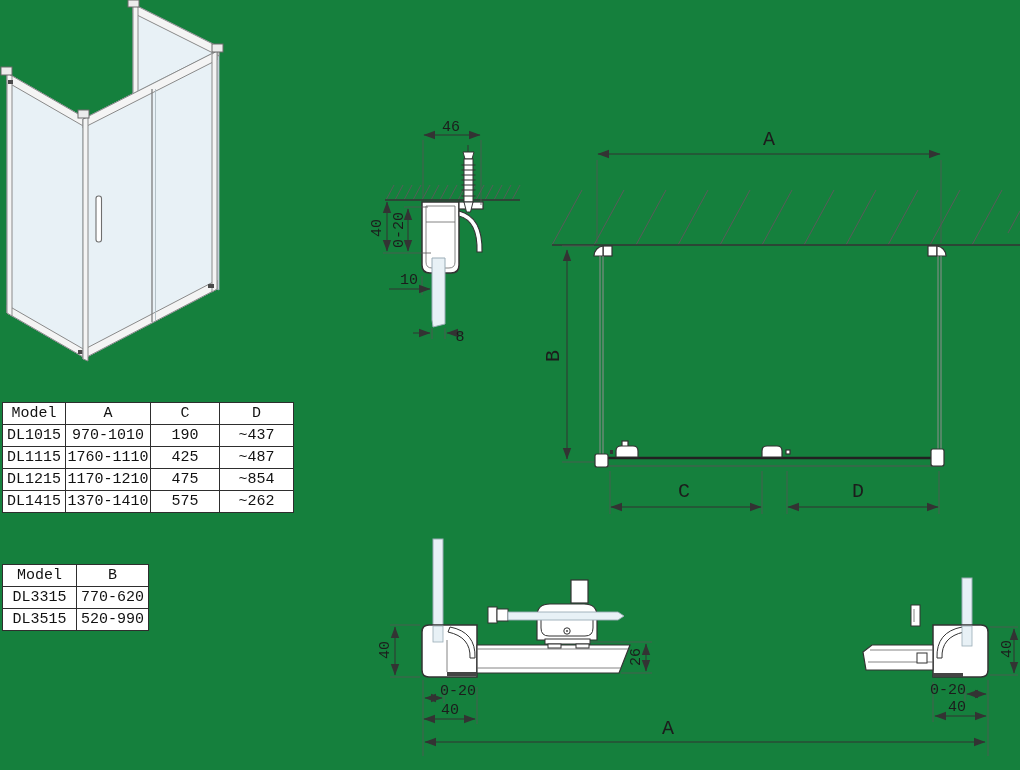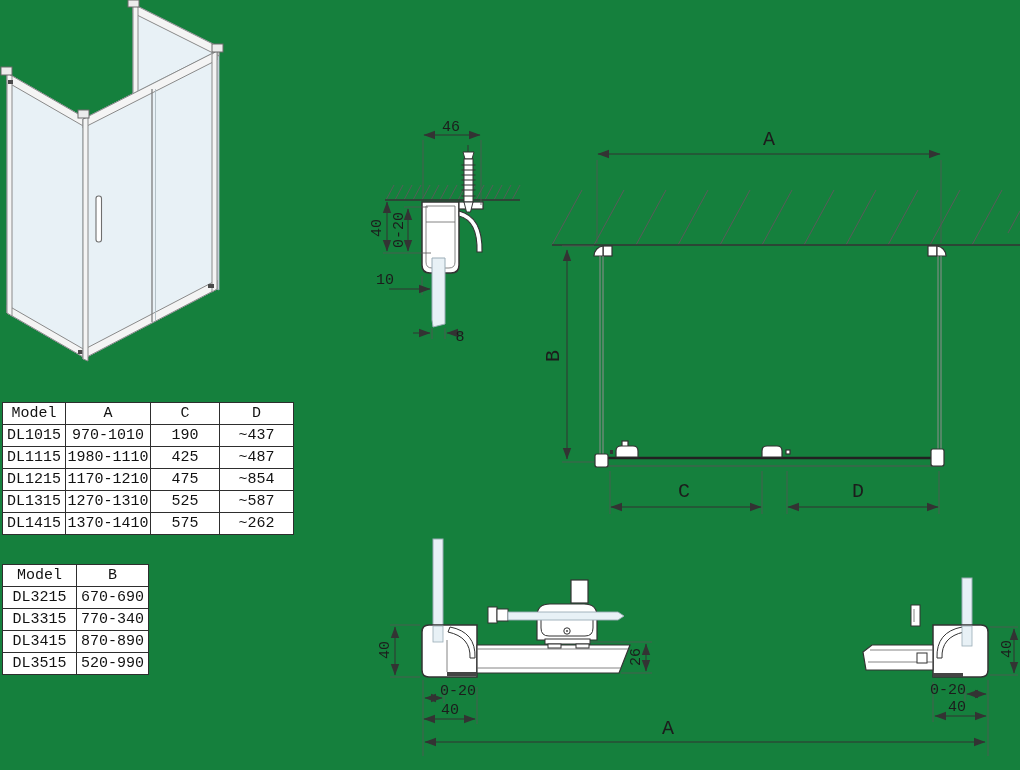--- a/index.html
+++ b/index.html
@@ -246,21 +246,21 @@
       <line x1="935" y1="716" x2="986" y2="716" marker-start="url(#ah)" marker-end="url(#ah)"></line>
     </g>
   </g>
 
   <line x1="425" y1="742" x2="985" y2="742" stroke="#333" stroke-width="1" marker-start="url(#ah)" marker-end="url(#ah)"></line>
 </svg>
 
 <div class="dim" style="left:451px;top:127px">46</div>
 <div class="dim rot" style="left:377px;top:228px">40</div>
 <div class="dim rot" style="left:399px;top:230px">0-20</div>
-<div class="dim" style="left:385px;top:280px">10</div>
+<div class="dim" style="left:409px;top:280px">10</div>
 <div class="dim" style="left:460px;top:337px">8</div>
 
 <div class="dim big" style="left:769px;top:140px">A</div>
 <div class="dim big rot" style="left:554px;top:356px">B</div>
 <div class="dim big" style="left:684px;top:492px">C</div>
 <div class="dim big" style="left:858px;top:492px">D</div>
 
 <div class="dim rot" style="left:385px;top:650px">40</div>
 <div class="dim rot" style="left:636px;top:657px">26</div>
 <div class="dim" style="left:458px;top:691px">0-20</div>
@@ -289,35 +289,29 @@
   </thead>
   <tbody>
     <tr>
       <td>DL1015</td>
           <td>970-1010</td>
           <td>190</td>
           <td>~437</td>
     </tr>
     <tr>
       <td>DL1115</td>
-          <td>1980-1110</td>
+          <td>1760-1110</td>
           <td>425</td>
           <td>~487</td>
     </tr>
     <tr>
       <td>DL1215</td>
           <td>1170-1210</td>
           <td>475</td>
           <td>~854</td>
-    </tr>
-    <tr>
-      <td>DL1315</td>
-          <td>1270-1310</td>
-          <td>525</td>
-          <td>~587</td>
     </tr>
     <tr>
       <td>DL1415</td>
           <td>1370-1410</td>
           <td>575</td>
           <td>~262</td>
     </tr>
   </tbody>
 </table>
 
@@ -327,30 +321,22 @@
         <col style="width:72px">
       </colgroup>
   <thead>
     <tr>
       <th>Model</th>
       <th>B</th>
     </tr>
   </thead>
   <tbody>
     <tr>
-      <td>DL3215</td>
-          <td>670-690</td>
-    </tr>
-    <tr>
       <td>DL3315</td>
-          <td>770-340</td>
-    </tr>
-    <tr>
-      <td>DL3415</td>
-          <td>870-890</td>
+          <td>770-620</td>
     </tr>
     <tr>
       <td>DL3515</td>
           <td>520-990</td>
     </tr>
   </tbody>
 </table>
 
 </div>
 

